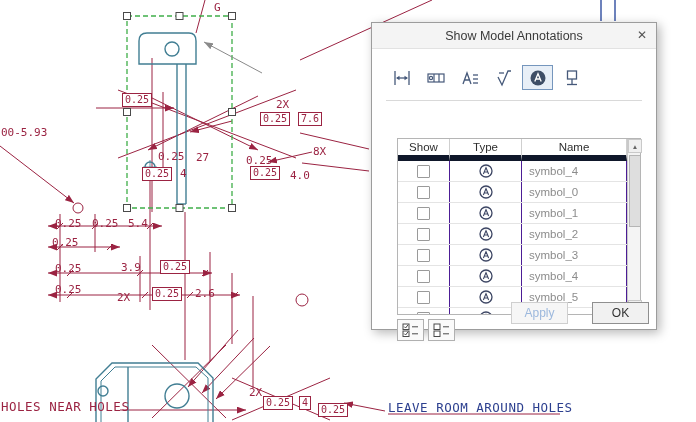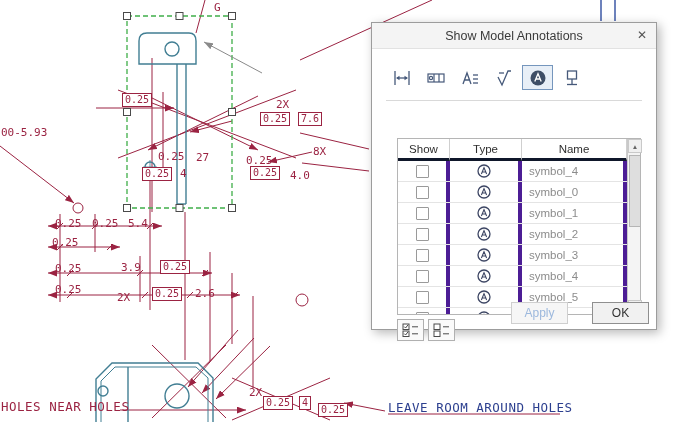--- a/index.html
+++ b/index.html
@@ -30,25 +30,25 @@
   .tab { width:31px; height:25px; display:flex; align-items:center; justify-content:center;
          border:1px solid transparent; color:#46597a; cursor:pointer; }
   .tab.selected { border:1px solid #7596bd; background:#e8eff7; }
   .tab svg { display:block; }
 
   .table { position:absolute; left:25px; top:115px; width:244px; height:177px;
            border:1px solid #b5b5b5; display:flex; background:#fff; }
   .cols { width:229px; }
   .thead { display:flex; height:22px; font-size:11.5px; color:#2f2f2f; }
   .thead .hc { display:flex; align-items:center; justify-content:center;
-               border-right:1px solid #cfcfcf; border-bottom:3px solid #0f172a; }
+               border-right:1px solid #cfcfcf; border-bottom:6px solid #0f172a; }
   .tbody { height:153px; overflow:hidden; }
   .trow { display:flex; height:21px; border-bottom:1px solid #e4e4e4; }
   .trow .c { display:flex; align-items:center; justify-content:center;
-             border-right:4px solid #4c1d95; }
+             border-right:1px solid #4c1d95; }
   .c-show { width:52px; } .c-type { width:72px; } .c-name { width:105px; }
   .trow .c-name { justify-content:flex-start; padding-left:7px; font-size:11.5px; color:#8c8c8c; }
   .cbx { width:13px; height:13px; border:1px solid #9a9a9a; background:#fff; border-radius:1px; }
 
   .sbar { width:15px; position:relative; background:#f4f4f4; border-left:1px solid #c9c9c9; }
   .sbtn { position:absolute; left:0; width:14px; height:14px; background:#f0f0f0;
           border:1px solid #c9c9c9; font-size:6.5px; color:#666; display:flex;
           align-items:center; justify-content:center; }
   .sbtn.up { top:0; } .sbtn.down { bottom:0; }
   .sthumb { position:absolute; left:1px; top:16px; width:12px; height:72px;

